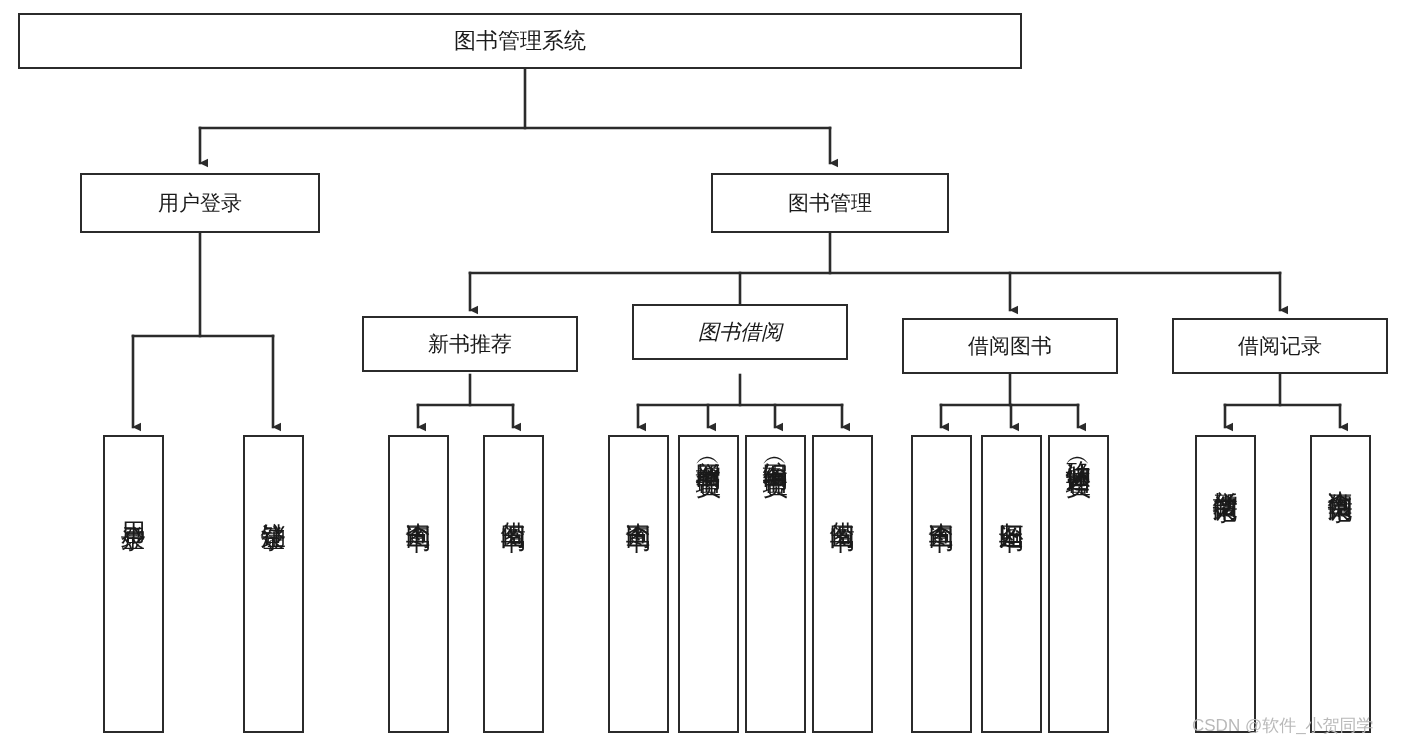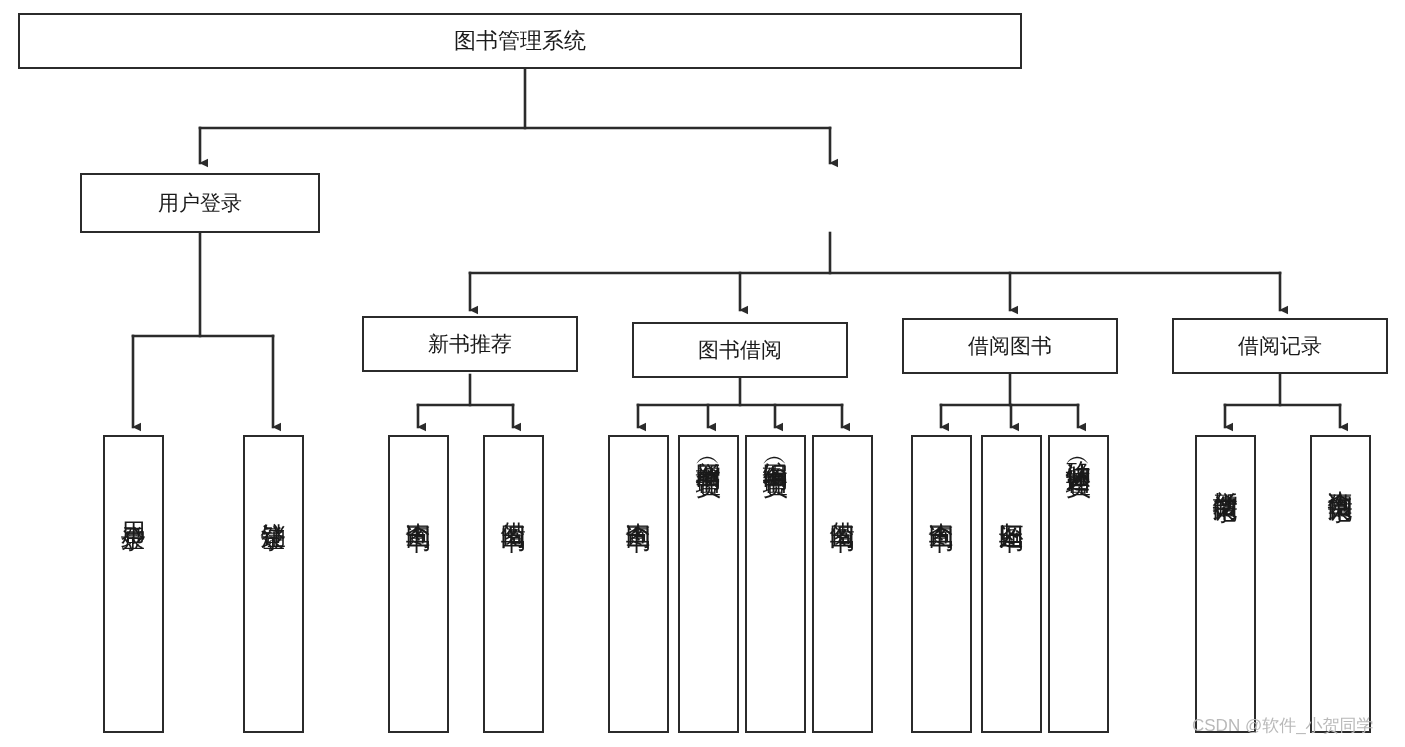--- a/index.html
+++ b/index.html
@@ -146,26 +146,29 @@
   </svg>
 
   <div class="node-box" style="left:18px; top:13px; width:1004px; height:56px;">
     <span class="node-label h-label-root">图书管理系统</span>
   </div>
 
   <div class="node-box" style="left:80px; top:173px; width:240px; height:60px;">
     <span class="node-label h-label">用户登录</span>
   </div>
 
+  <div class="node-box" style="left:711px; top:173px; width:238px; height:60px;">
+    <span class="node-label h-label">图书管理</span>
+  </div>
 
   <div class="node-box" style="left:362px; top:316px; width:216px; height:56px;">
     <span class="node-label h-label">新书推荐</span>
   </div>
 
-  <div class="node-box" style="left:632px; top:322px; width:216px; height:56px;">
+  <div class="node-box" style="left:632px; top:304px; width:216px; height:56px;font-style:italic;">
     <span class="node-label h-label">图书借阅</span>
   </div>
 
   <div class="node-box" style="left:902px; top:318px; width:216px; height:56px;">
     <span class="node-label h-label">借阅图书</span>
   </div>
 
   <div class="node-box" style="left:1172px; top:318px; width:216px; height:56px;">
     <span class="node-label h-label">借阅记录</span>
   </div>

